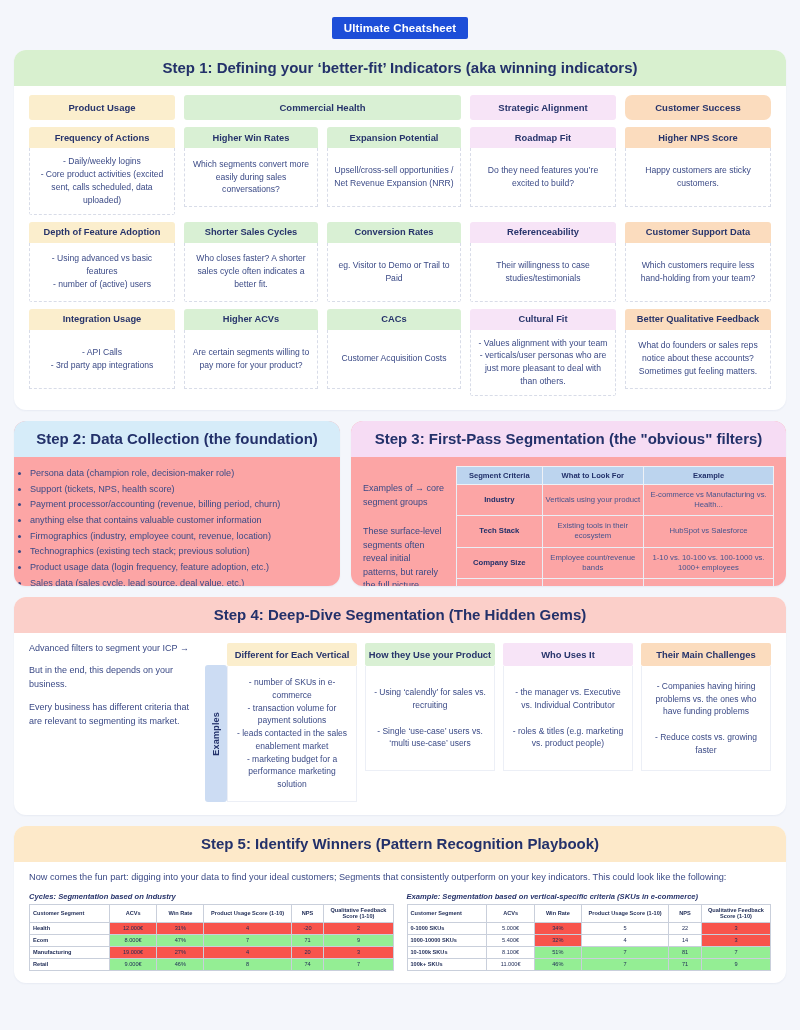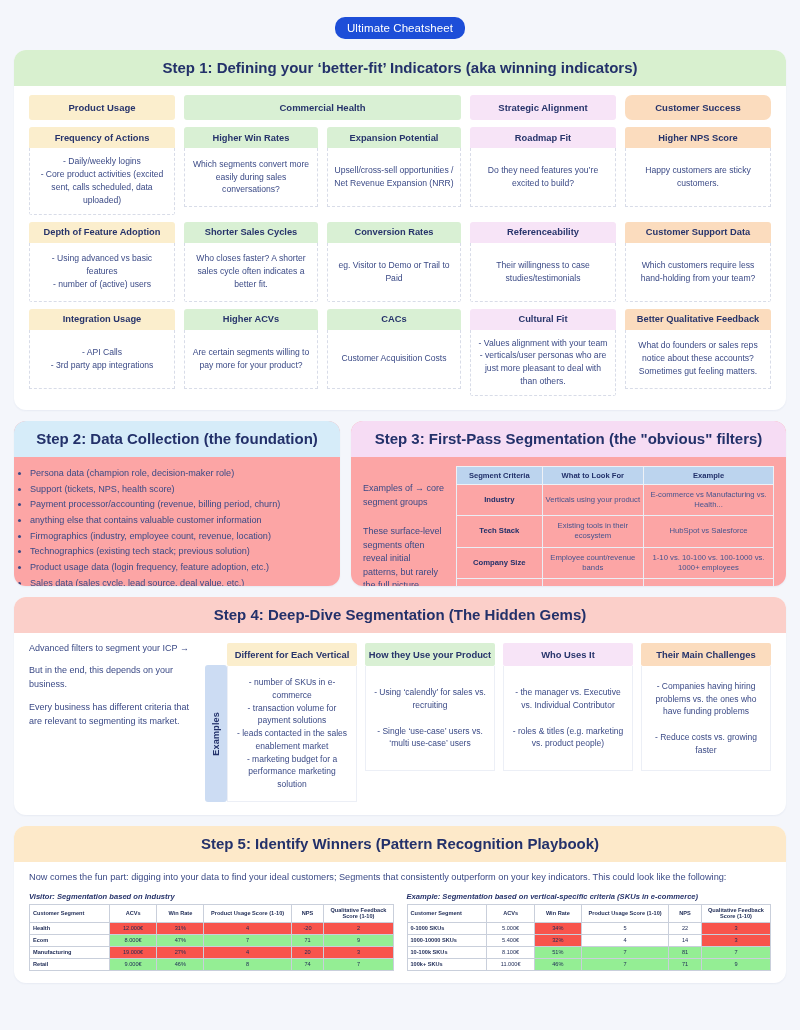--- a/index.html
+++ b/index.html
@@ -10,21 +10,21 @@
     font-family: "Liberation Sans", sans-serif;
     color: #27346b;
     overflow: hidden;
   }
   .page { width:800px; height:1030px; position:relative; padding: 0 14px; }
 
   
   .badge-wrap { text-align:center; padding-top:17px; }
   .badge {
     display:inline-block; background:#1d4ed8; color:#fff;
-    font-size:11.5px; font-weight:normal; padding:5px 12px; border-radius:10px;
+    font-size:11.5px; font-weight:bold; padding:5px 12px; border-radius:2px;
     letter-spacing:.1px;
   }
   .headline {
     text-align:center; font-size:40px; font-weight:bold; color:#1e3a6e;
     letter-spacing:-0.7px; margin-top:17px; line-height:1.08;
   }
   .hl { background:#dbe4fb; padding:1px 3px; border-radius:2px; }
 
   
   .card {
@@ -381,21 +381,21 @@
       </div>
     </div>
   </div>
 
   <div class="card">
     <div class="card-head c-orange">Step 5: Identify Winners (Pattern Recognition Playbook)</div>
     <div class="s5">
       <p class="s5-lead">Now comes the fun part: digging into your data to find your ideal customers; Segments that consistently outperform on your key indicators. This could look like the following:</p>
       <div class="s5-tables">
         <div class="s5-half">
-          <div class="s5-cap">Visitor: Segmentation based on Industry</div>
+          <div class="s5-cap">Cycles: Segmentation based on Industry</div>
           <table class="t5" id="t5-left">
               <colgroup>
                 <col style="width: 22%;">
                 <col style="width: 13%;">
                 <col style="width: 13%;">
                 <col style="width: 24%;">
                 <col style="width: 9%;">
                 <col style="width: 19%;">
               </colgroup>
               <thead>

